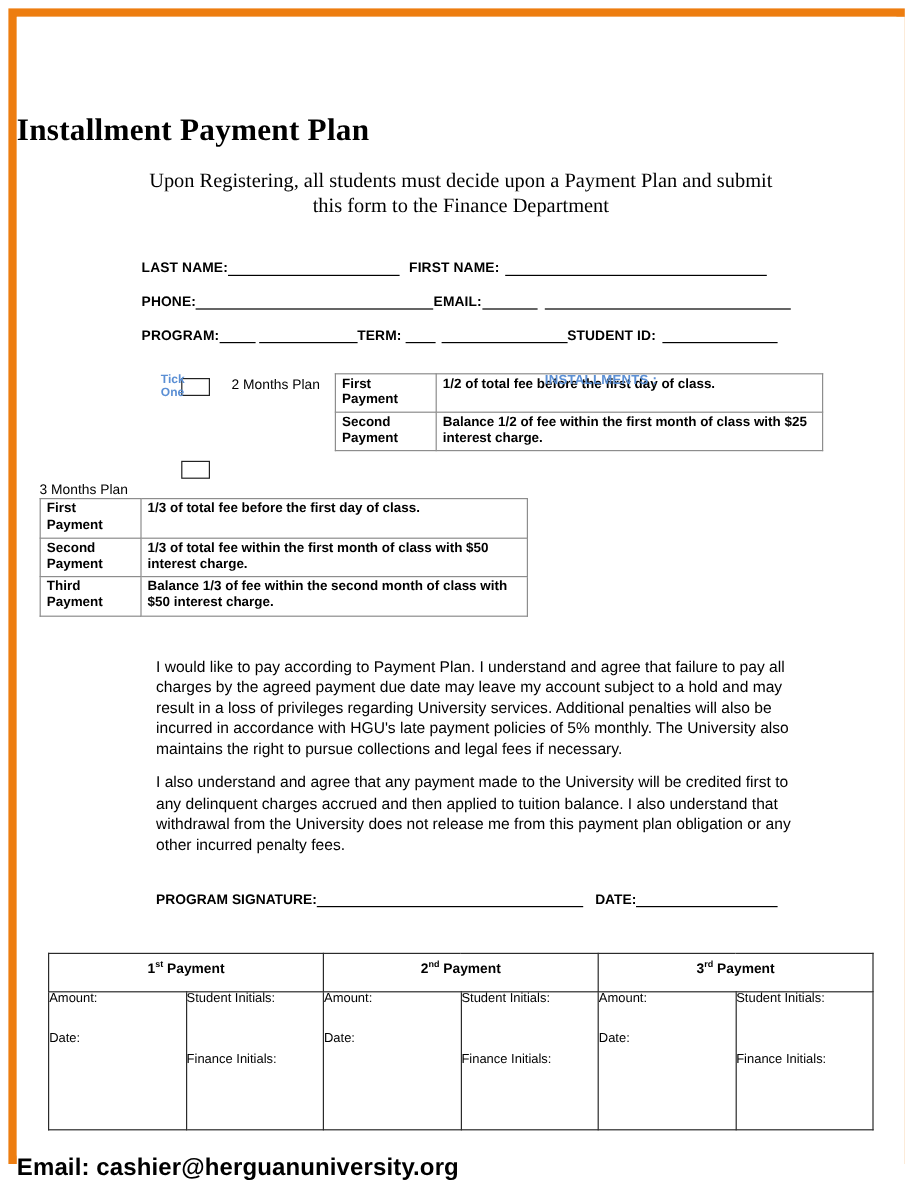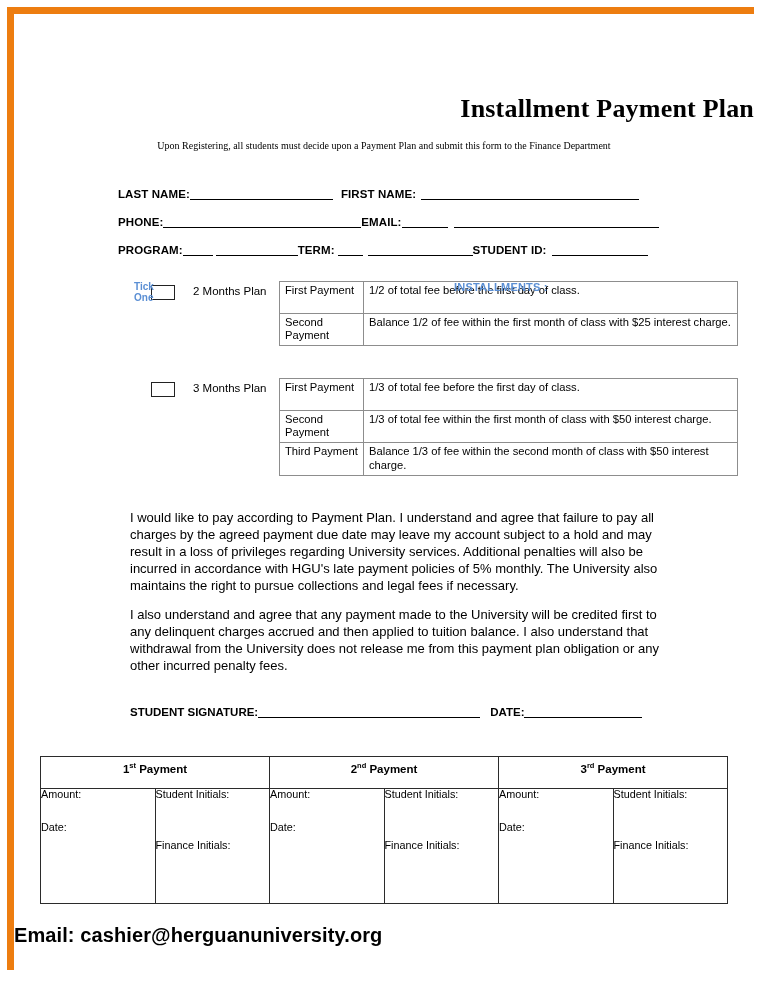--- a/index.html
+++ b/index.html
@@ -37,27 +37,27 @@
     height: 956px;
     background: #ffffff;
     box-sizing: border-box;
   }
 
   
   .doc-title {
     font-family: "Liberation Serif", serif;
     font-weight: bold;
     font-size: 26px;
-    text-align: right;
+    text-align: left;
     margin: 80px 0 0 0;
     letter-spacing: 0.2px;
   }
   .doc-subtitle {
     font-family: "Liberation Serif", serif;
-    font-size: 10px;
+    font-size: 17px;
     text-align: center;
     line-height: 1.25;
     margin: 16px auto 0 auto;
     width: 545px;
   }
 
   
   .fields {
     margin: 35px 0 0 104px;
     width: 560px;
@@ -105,21 +105,21 @@
     padding-left: 20px;
   }
 
   
   .plan-block {
     display: flex;
     align-items: flex-start;
     padding-left: 19px;
   }
   .plan-block.first { margin-top: 25px; }
-  .plan-block.second { margin-top: 32px; }
+  .plan-block.second { margin-top: 4px; flex-direction: column; }
 
   .checkbox-cell {
     width: 42px;
     margin-left: 118px;
     padding-top: 4px;
     flex: none;
   }
   .checkbox {
     width: 24px;
     height: 15px;
@@ -130,23 +130,24 @@
   .plan-name {
     width: 86px;
     flex: none;
     font-size: 11.5px;
     padding-top: 4px;
     text-align: left;
   }
 
   table.plan-table {
     border-collapse: collapse;
-    width: 459px;
+    width: 407px;
     table-layout: fixed;
     flex: none;
+    font-weight: bold;
   }
   table.plan-table td {
     border: 1.1px solid #8d8d8d;
     font-size: 11.2px;
     line-height: 1.18;
     padding: 2px 5px 3px 5px;
     vertical-align: top;
     height: 26px;
   }
   table.plan-table td.pay-label { width: 73px; }
@@ -309,21 +310,21 @@
     </div>
 
   </div>
 
   <div class="agreement">
     <p>I would like to pay according to Payment Plan. I understand and agree that failure to pay all charges by the agreed  payment due date may leave my account subject to a hold and may result in a loss of privileges regarding University  services. Additional penalties will also be incurred in accordance with HGU's late payment policies of 5% monthly. The University also maintains the right to pursue collections and legal fees if necessary.</p>
     <p> I also understand and agree that any payment made to the University will be credited first to any delinquent charges accrued and then applied to tuition balance. I also understand that withdrawal from the University does not release me from this payment plan obligation or any other incurred penalty fees.</p>
   </div>
 
   <div class="signature-row">
-    <span class="field-label">STUDENT SIGNATURE:</span>
+    <span class="field-label">PROGRAM SIGNATURE:</span>
     <span class="rule" style="width:222px"></span>
     <span class="rule gap" style="width:10px"></span>
     <span class="field-label">DATE:</span>
     <span class="rule" style="width:118px"></span>
   </div>
 
   <div class="record-wrap">
     <table class="record-table">
       <tbody>
           <tr>

